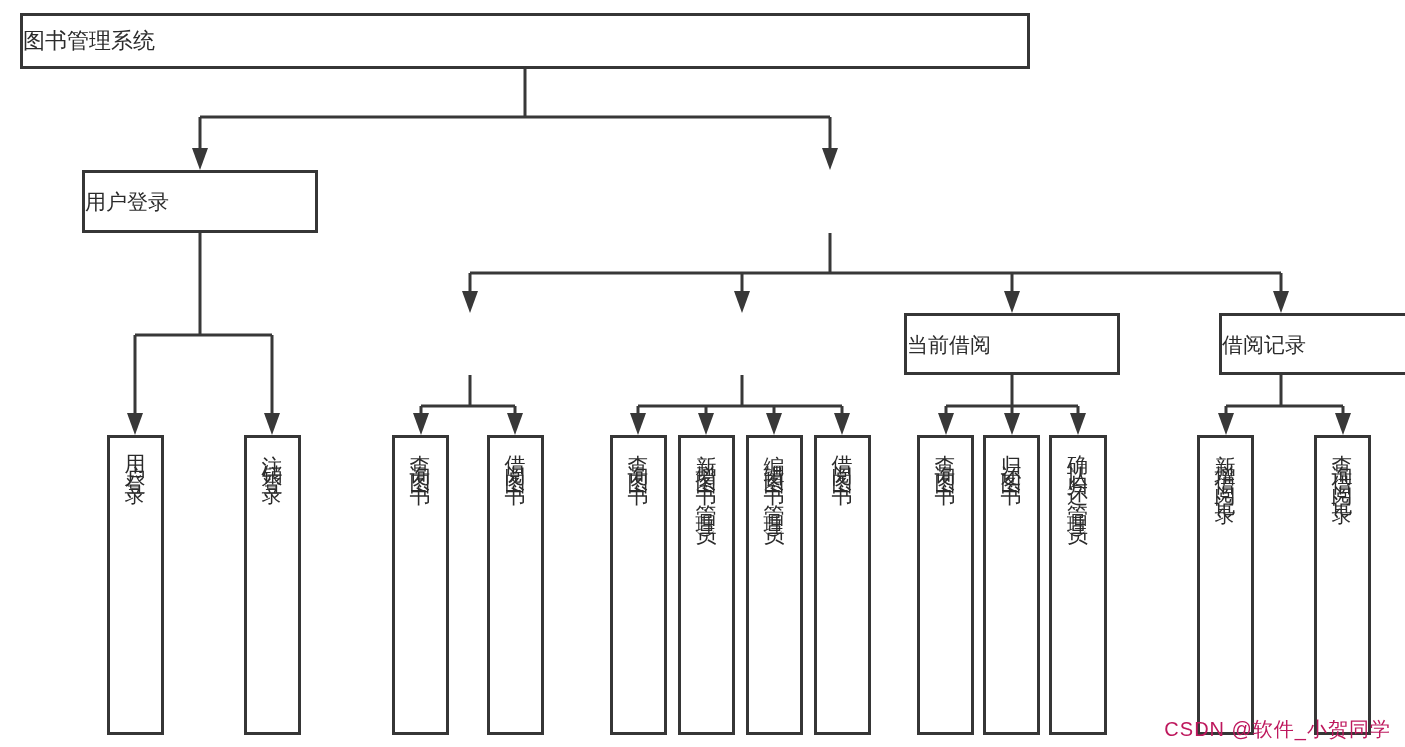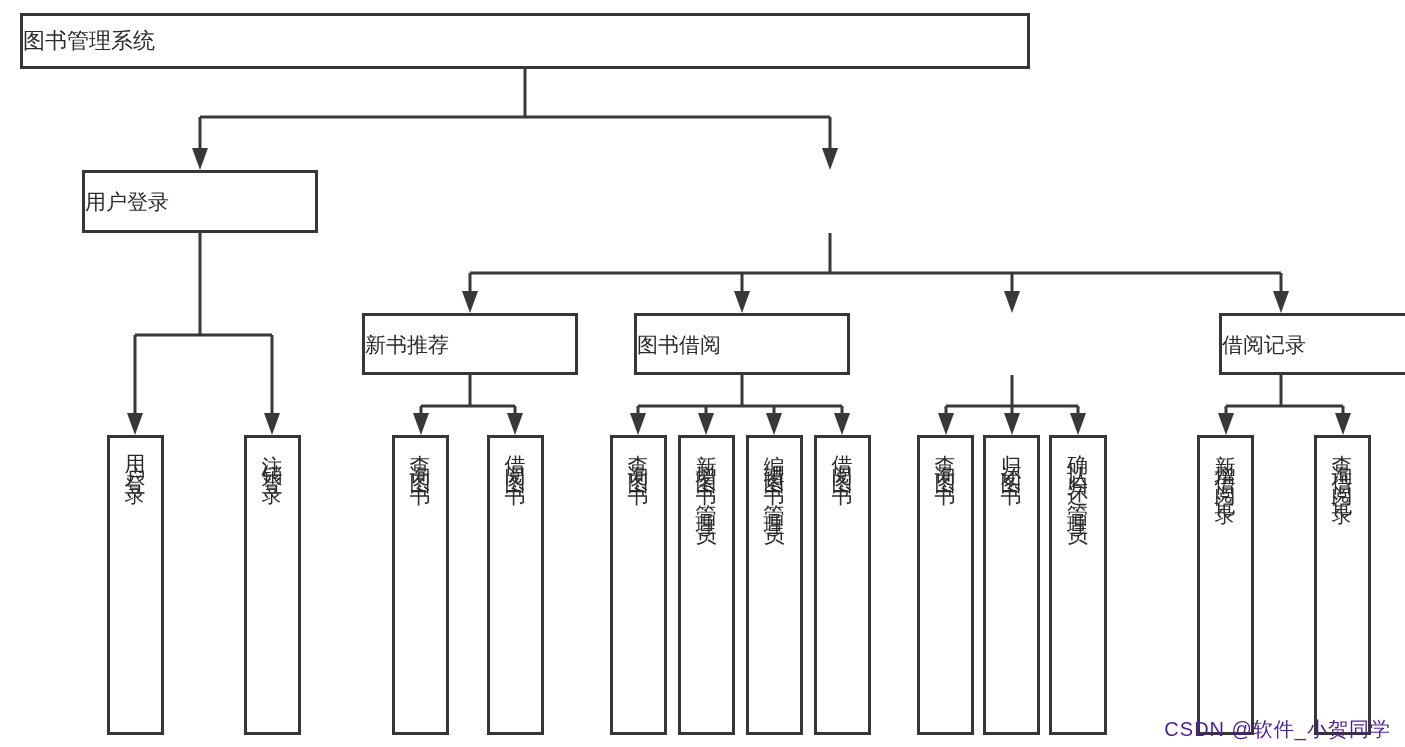--- a/index.html
+++ b/index.html
@@ -41,21 +41,21 @@
     text-orientation: mixed;
     letter-spacing: 10px;
     font-size: 21px;
   }
 
   .watermark {
     position: absolute;
     top: 716px;
     right: 14px;
     font-size: 20px;
-    color: #4c1d95;
+    color: #be185d;
     letter-spacing: 1px;
     white-space: nowrap;
   }
 </style>
 </head>
 <body>
 
 <div class="canvas">
 
   <svg class="connectors" viewBox="0 0 1405 747" xmlns="http://www.w3.org/2000/svg">
@@ -92,25 +92,22 @@
   </svg>
 
   <div class="node root" style="left:20px; top:13px; width:1010px; height:56px;">
     <span>图书管理系统</span>
   </div>
 
   <div class="node" style="left:82px; top:170px; width:236px; height:63px;">
     <span>用户登录</span>
   </div>
 
-  <div class="node" style="left:362px; top:313px; width:216px; height:62px;">
-    <span>新书推荐</span>
-  </div>
-  <div class="node" style="left:634px; top:313px; width:216px; height:62px;">
-    <span>图书借阅</span>
+  <div class="node" style="left:904px; top:313px; width:216px; height:62px;">
+    <span>当前借阅</span>
   </div>
   <div class="node" style="left:1219px; top:313px; width:248px; height:62px;">
     <span>借阅记录</span>
   </div>
 
   <div class="node vertical" style="left:107px; top:435px; width:57px; height:300px;">
     <span>用户登录</span>
   </div>
   <div class="node vertical" style="left:244px; top:435px; width:57px; height:300px;">
     <span>注销登录</span>

